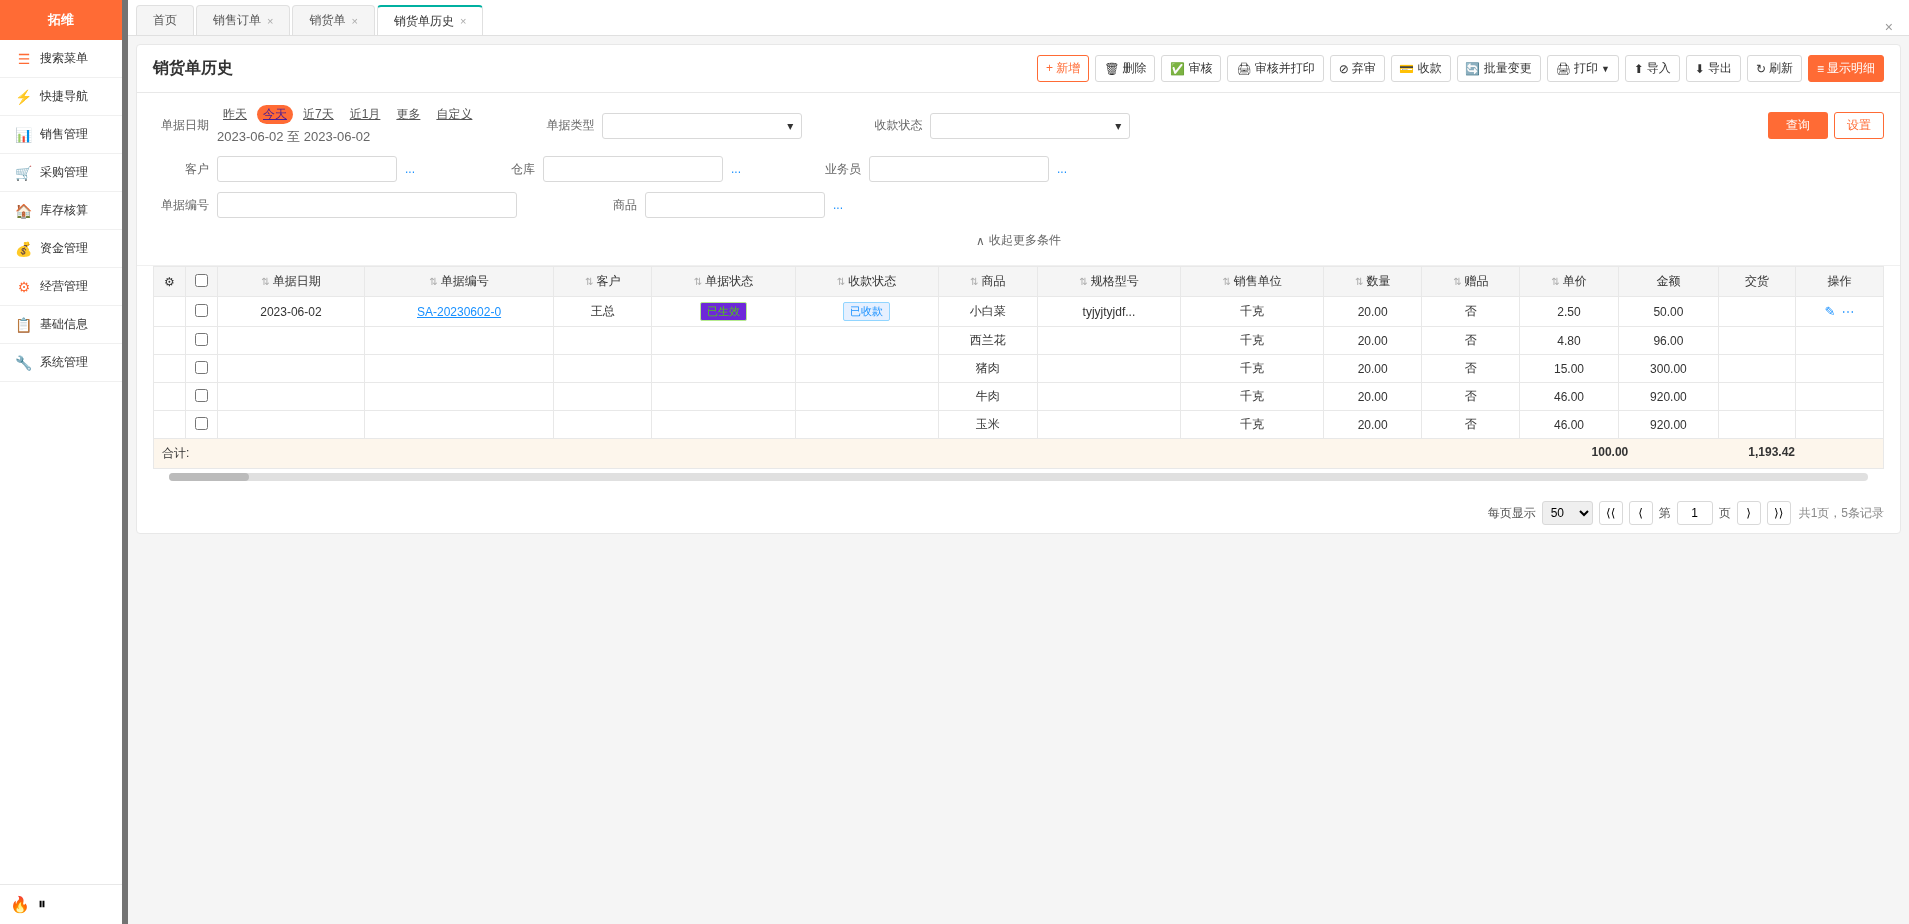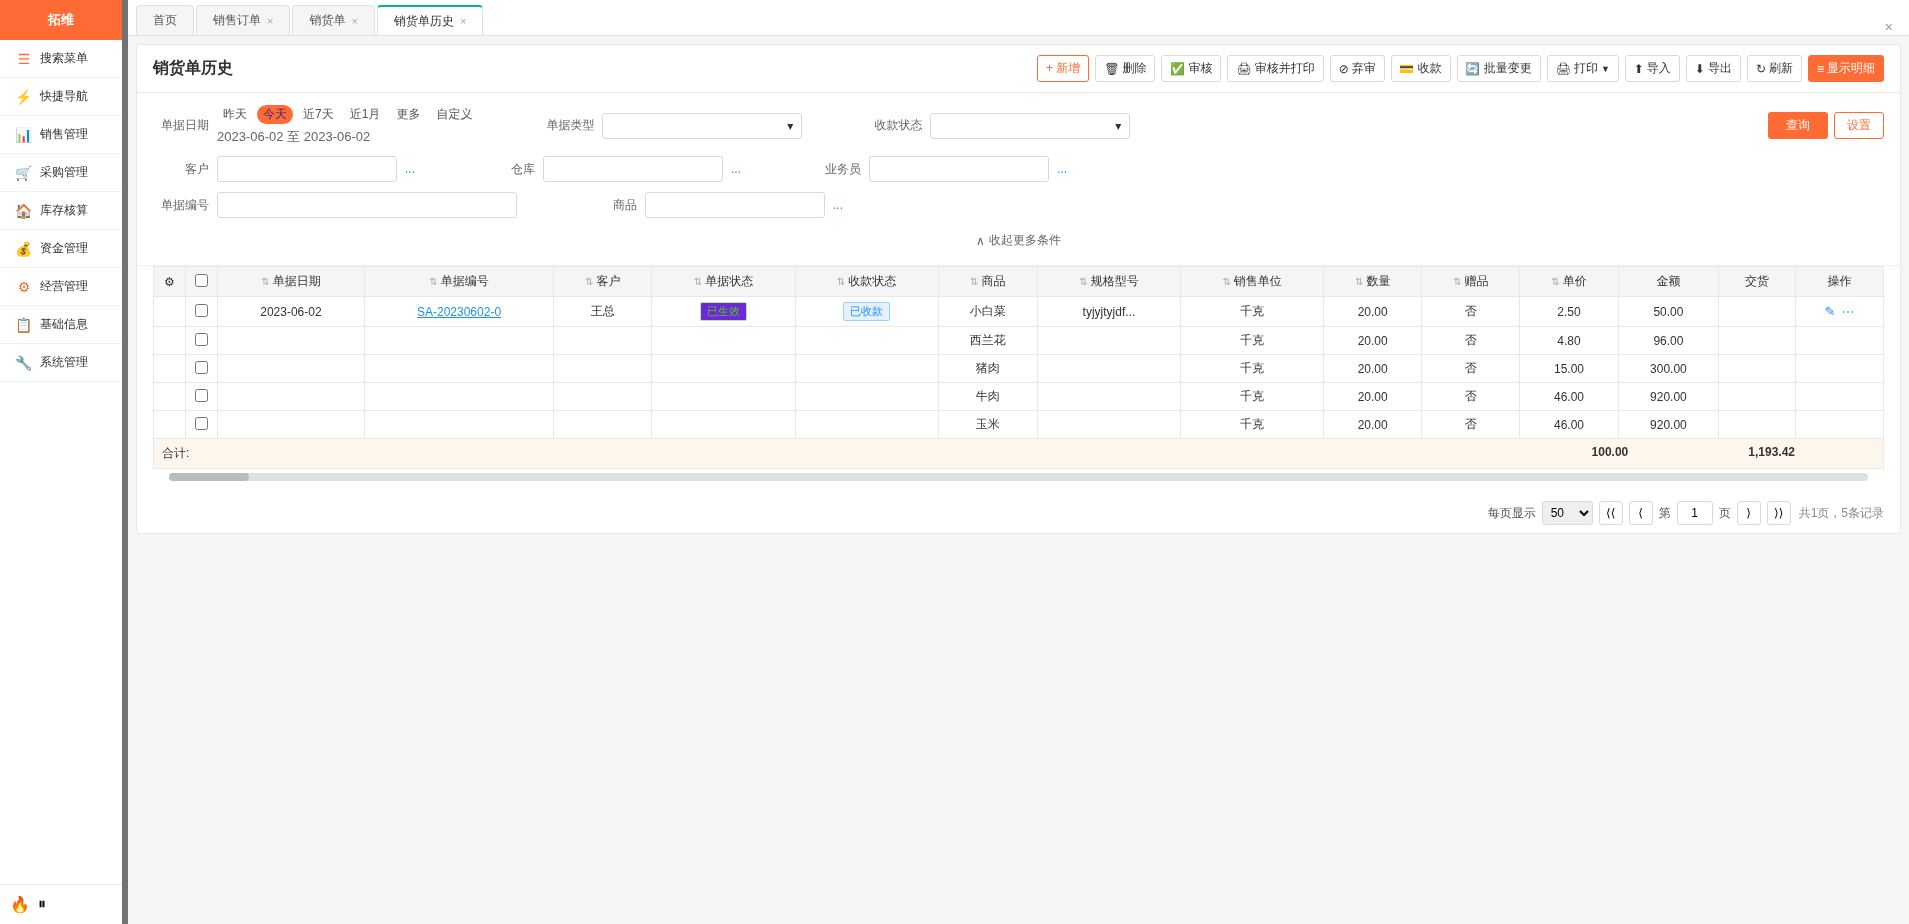--- a/index.html
+++ b/index.html
@@ -35,21 +35,21 @@
     .btn-orange-outline { border-color: #ff6b35; color: #ff6b35; }
 
     
     .filter-area { padding: 12px 16px; border-bottom: 1px solid #f0f0f0; }
     .filter-row { display: flex; align-items: center; gap: 24px; margin-bottom: 10px; flex-wrap: wrap; }
     .filter-item { display: flex; align-items: center; gap: 8px; }
     .filter-label { color: #666; white-space: nowrap; min-width: 56px; text-align: right; }
     .filter-input { height: 26px; border: 1px solid #d9d9d9; border-radius: 3px; padding: 0 8px; min-width: 180px; color: #333; }
     .filter-select { height: 26px; border: 1px solid #d9d9d9; border-radius: 3px; padding: 0 8px; min-width: 180px; color: #333; display: flex; align-items: center; justify-content: space-between; background: #fff; cursor: pointer; }
     .date-range { display: flex; align-items: center; gap: 4px; font-size: 11px; color: #666; }
-    .date-tag { padding: 1px 6px; border-radius: 2px; cursor: pointer; color: #555; }
+    .date-tag { padding: 1px 6px; border-radius: 2px; cursor: pointer; color: #555; text-decoration: underline; }
     .date-tag.active { background: #ff6b35; color: #4c1d95; border-radius: 10px; }
     .date-value { color: #666; font-size: 13px; margin-top: 2px; }
     .ellipsis-btn { color: #1890ff; cursor: pointer; font-size: 12px; }
     .collapse-btn { display: flex; align-items: center; gap: 4px; color: #666; cursor: pointer; font-size: 12px; justify-content: center; padding: 4px; }
     .btn-query { background: #ff6b35; color: #fff; border: none; padding: 5px 18px; border-radius: 3px; cursor: pointer; font-size: 12px; }
     .btn-set { background: #fff; color: #ff6b35; border: 1px solid #ff6b35; padding: 4px 12px; border-radius: 3px; cursor: pointer; font-size: 12px; }
 
     
     .table-wrap { padding: 0 16px 8px; }
     table { width: 100%; border-collapse: collapse; font-size: 12px; }

